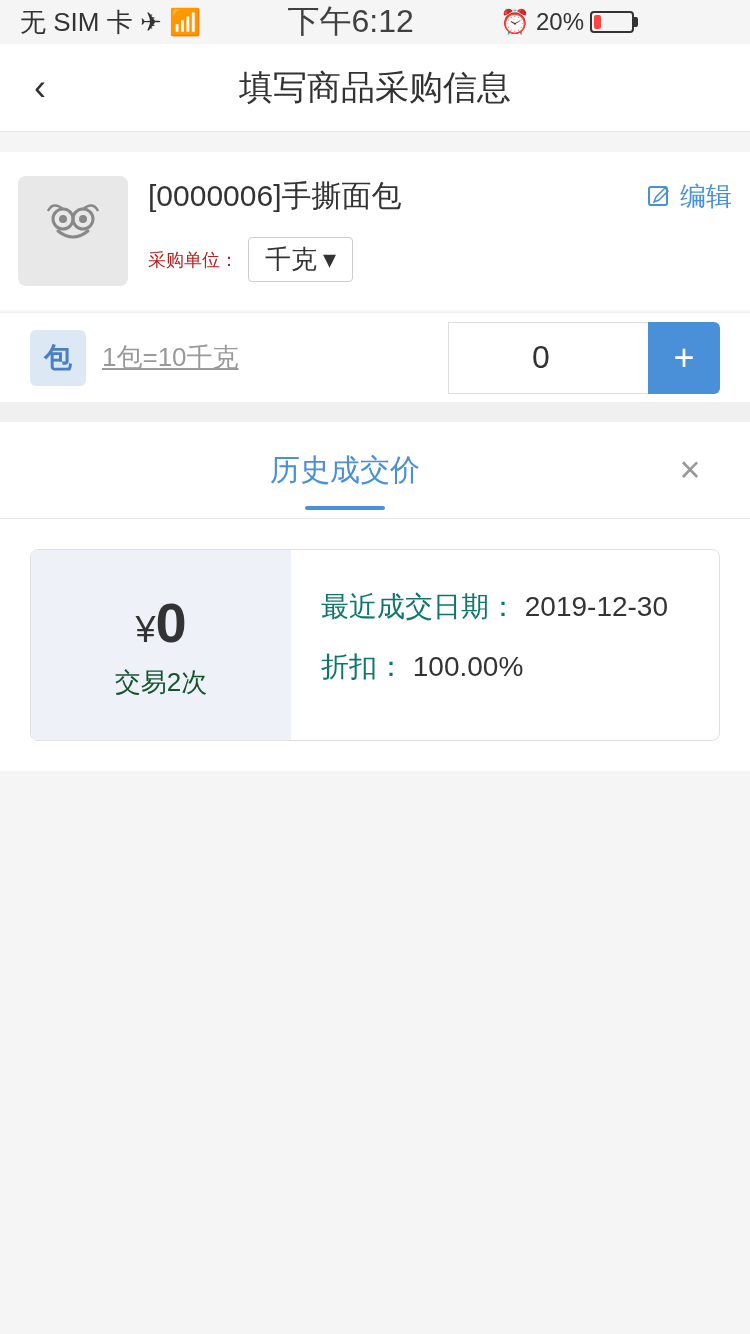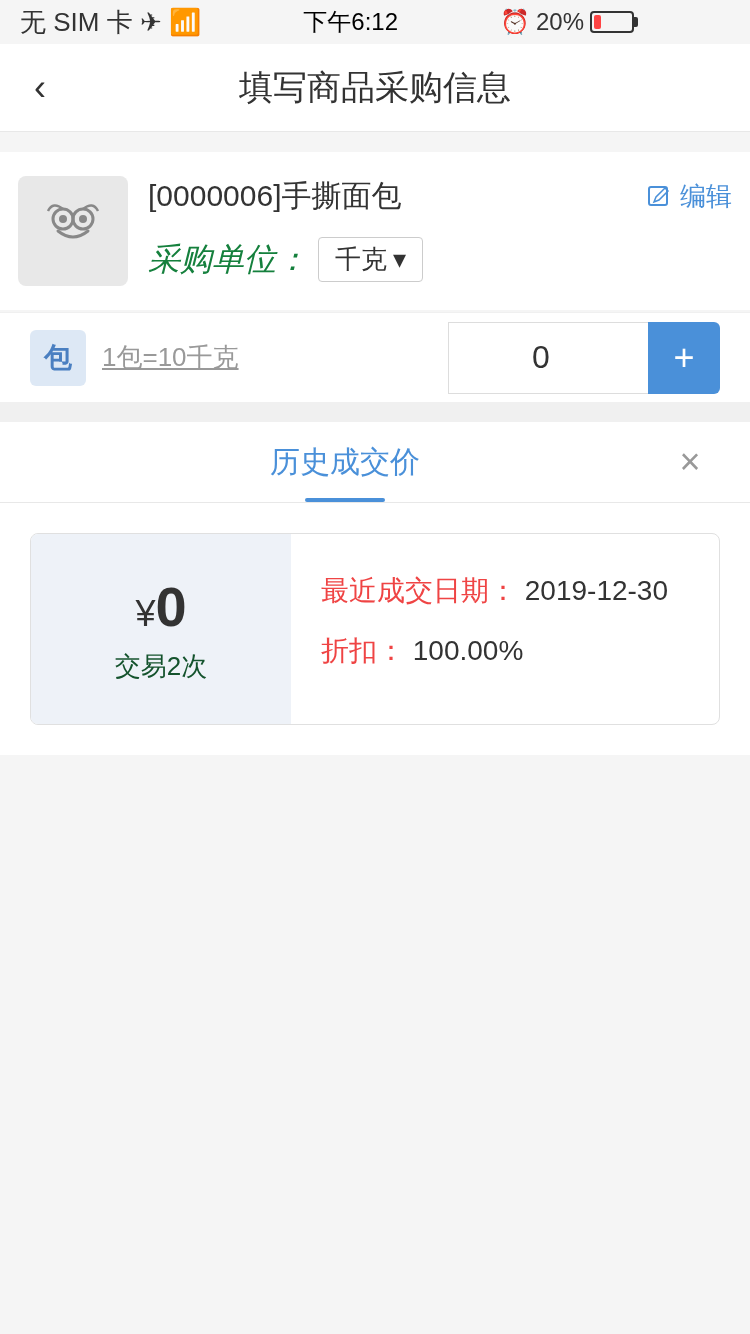--- a/index.html
+++ b/index.html
@@ -21,22 +21,22 @@
       align-items: center;
       justify-content: space-between;
       padding: 0 20px;
       font-size: 28px;
     }
     .status-left {
       font-size: 26px;
       color: #333;
     }
     .status-center {
-      font-size: 24px;
-      color: #000000;
+      font-size: 32px;
+      color: #404040;
       font-weight: 500;
     }
     .status-right {
       display: flex;
       align-items: center;
       gap: 6px;
       font-size: 24px;
       color: #333;
     }
     .battery {
@@ -137,23 +137,22 @@
       align-items: center;
       gap: 4px;
       cursor: pointer;
     }
     .purchase-unit-row {
       display: flex;
       align-items: center;
       justify-content: space-between;
     }
     .purchase-unit-label {
-      font-size: 32px;
-      color: #15803d;
-      font-style: italic;
+      font-size: 18px;
+      color: #b91c1c;
     }
     .unit-select {
       border: 1px solid #ccc;
       border-radius: 4px;
       padding: 4px 16px;
       font-size: 26px;
       color: #333;
       background: #fff;
       display: flex;
       align-items: center;
@@ -239,21 +238,21 @@
       background: #f0f0f0;
     }
 
     
     .tab-bar {
       background: #fff;
       display: flex;
       align-items: center;
       border-bottom: 1px solid #e8e8e8;
       position: relative;
-      padding: 0 30px;
+      padding: 8px 30px;
     }
     .tab-item {
       flex: 1;
       height: 80px;
       display: flex;
       flex-direction: column;
       align-items: center;
       justify-content: center;
       font-size: 30px;
       cursor: pointer;
@@ -324,21 +323,21 @@
       display: flex;
       flex-direction: column;
       gap: 18px;
     }
     .price-detail-row {
       font-size: 28px;
       color: #333;
       line-height: 1.5;
     }
     .price-detail-label {
-      color: #ef4444;
+      color: #0f766e;
     }
     .price-detail-value {
       color: #333;
     }
 
     
     .main-content {
       background: #f5f5f5;
       min-height: 700px;
     }

